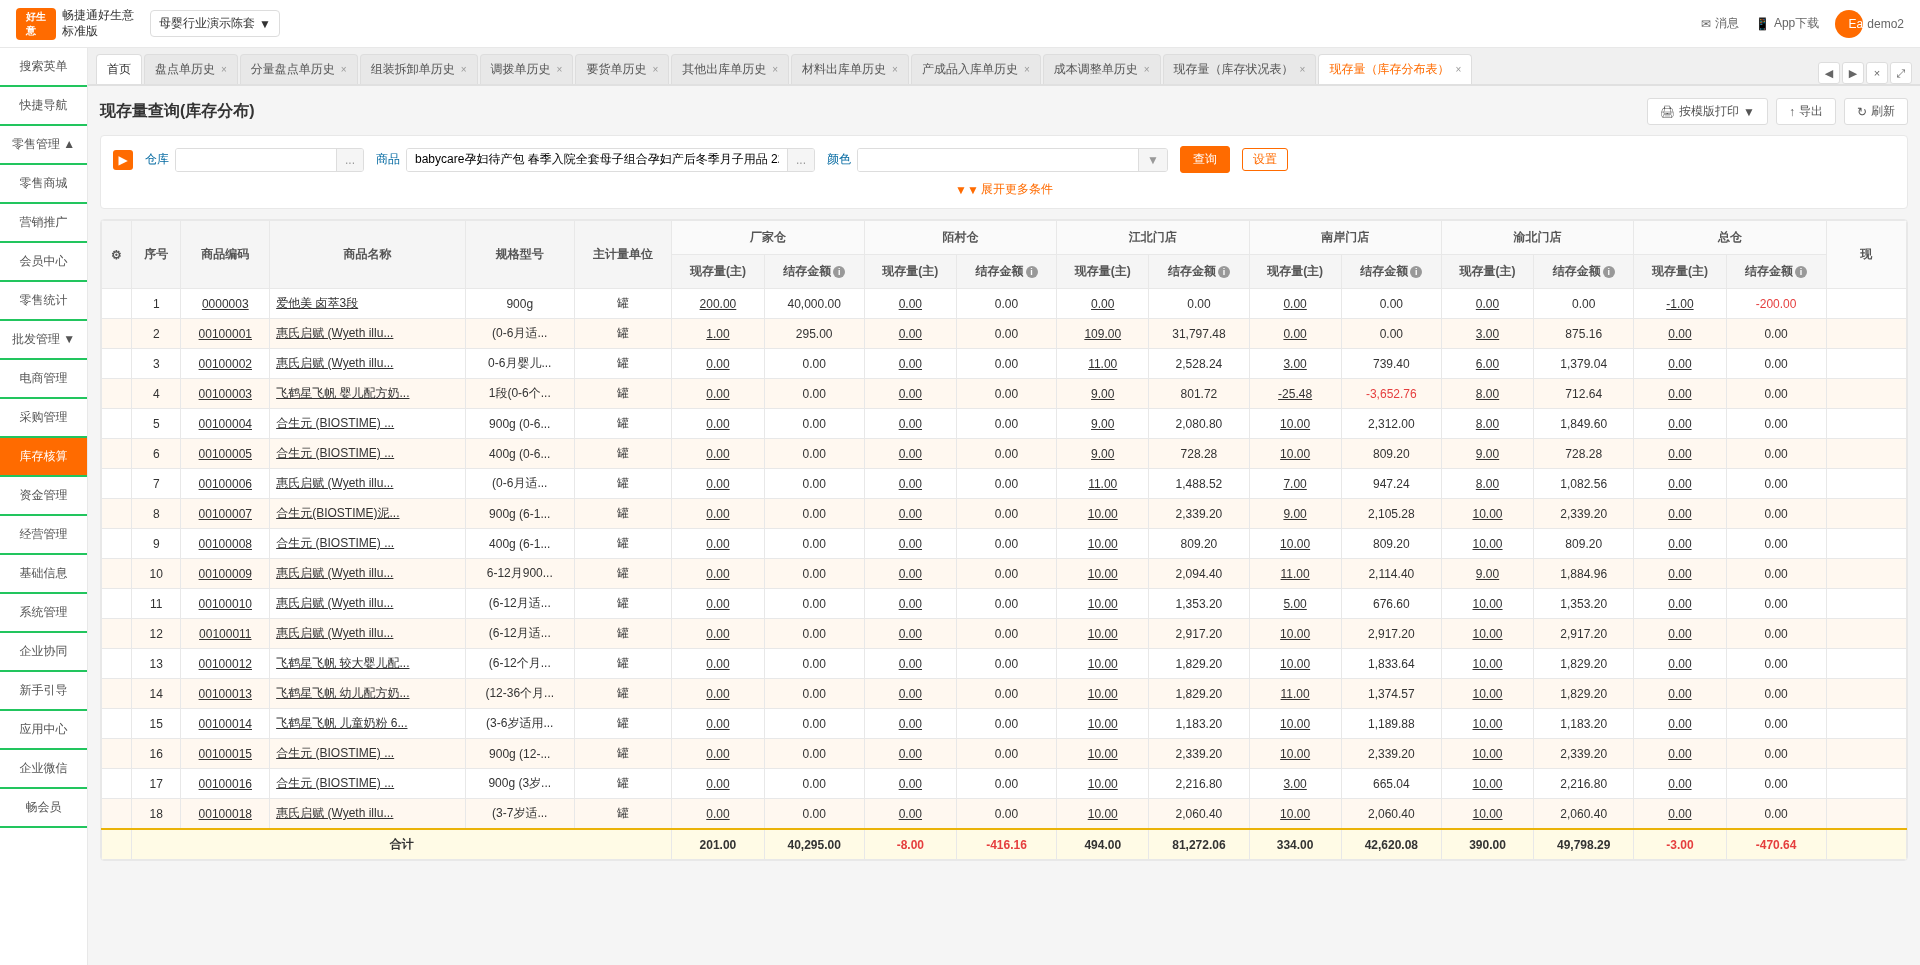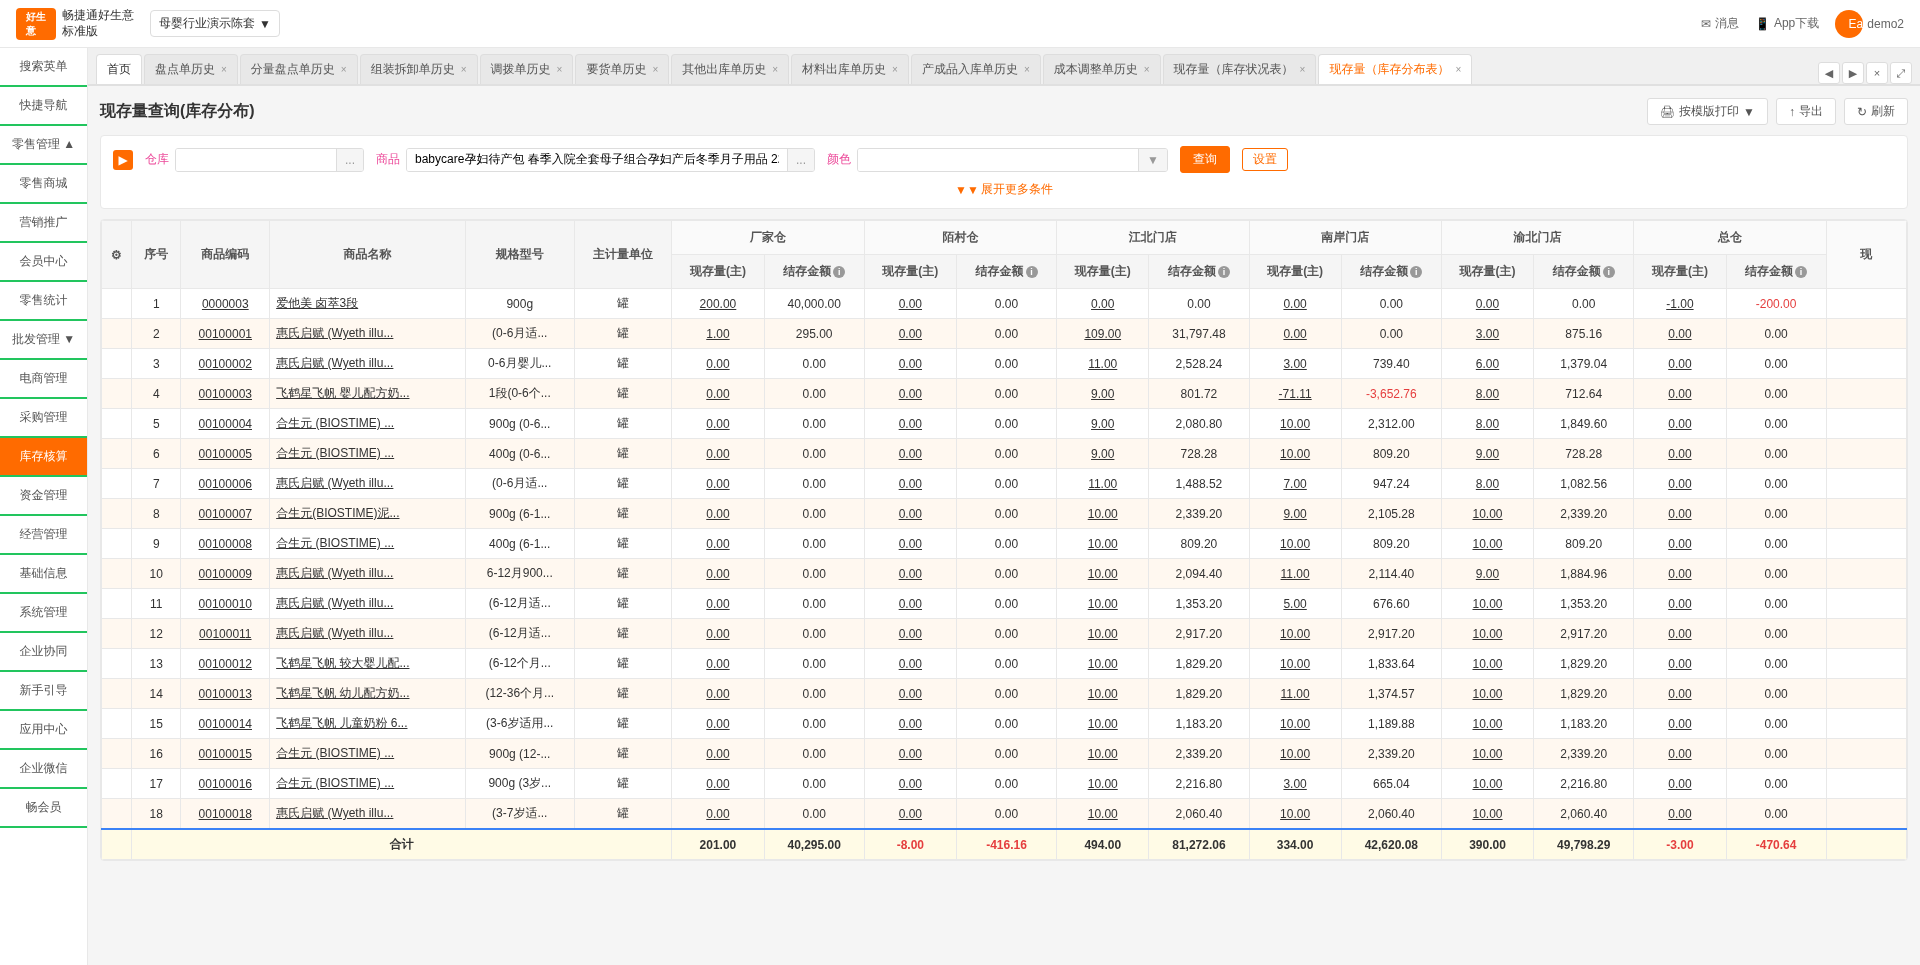--- a/index.html
+++ b/index.html
@@ -44,21 +44,21 @@
     .page-actions { display: flex; gap: 8px; align-items: center; }
     .btn { padding: 4px 12px; border-radius: 3px; cursor: pointer; font-size: 12px; display: flex; align-items: center; gap: 4px; }
     .btn-default { background: #fff; border: 1px solid #ddd; color: #555; }
     .btn-primary { background: #ff6b00; border: 1px solid #ff6b00; color: #fff; }
     .btn-warning { background: #fff; border: 1px solid #ff6b00; color: #ff6b00; font-size: 12px; padding: 2px 10px; }
 
     
     .search-bar { background: #fff; padding: 10px 12px; border-radius: 4px; margin-bottom: 10px; border: 1px solid #e8e8e8; }
     .search-row { display: flex; align-items: center; gap: 12px; flex-wrap: wrap; }
     .search-field { display: flex; align-items: center; gap: 6px; }
-    .search-label { color: #ec4899; white-space: nowrap; font-size: 12px; }
+    .search-label { color: #0369a1; white-space: nowrap; font-size: 12px; }
     .search-input-with-btn { display: flex; border: 1px solid #ddd; border-radius: 3px; overflow: hidden; }
     .search-input-with-btn input { border: none; padding: 4px 8px; font-size: 12px; outline: none; width: 380px; }
     .search-input-dots { padding: 4px 8px; background: #f5f5f5; color: #999; cursor: pointer; border-left: 1px solid #ddd; }
     .expand-btn { color: #ff6b00; cursor: pointer; font-size: 12px; display: flex; align-items: center; gap: 2px; }
 
     
     .orange-toggle { width: 20px; height: 20px; background: #ff6b00; color: #fff; border-radius: 3px; display: flex; align-items: center; justify-content: center; cursor: pointer; font-size: 12px; }
 
     
     .table-container { background: #fff; border-radius: 4px; overflow: auto; border: 1px solid #e8e8e8; }
@@ -66,21 +66,21 @@
     thead tr { background: #f5f5f5; }
     thead th { padding: 8px 6px; border: 1px solid #e8e8e8; color: #555; font-weight: bold; text-align: center; white-space: nowrap; }
     thead th.group-header { background: #fafafa; }
     tbody tr { background: #fff; }
     tbody tr:nth-child(even) { background: #fafff9; }
     tbody tr.highlight { background: #fff8f0; }
     tbody td { padding: 6px; border: 1px solid #e8e8e8; text-align: center; color: #333; white-space: nowrap; }
     tbody td.text-left { text-align: left; }
     tbody td.text-red { color: #e53e3e; margin-top: 10px; }
     tbody td.text-underline { text-decoration: underline; color: #333; cursor: pointer; }
-    .footer-row td { background: #fffbe6; font-weight: bold; border-top: 2px solid #3b82f6; }
+    .footer-row td { background: #fffbe6; font-weight: bold; border-top: 2px solid #eab308; }
     .footer-row td.text-red { color: #e53e3e; }
 
     
     .info-icon { display: inline-block; width: 12px; height: 12px; background: #999; color: #fff; border-radius: 50%; font-size: 9px; text-align: center; line-height: 12px; cursor: pointer; margin-left: 2px; }
 
     
     .table-container::-webkit-scrollbar { height: 8px; width: 8px; }
     .table-container::-webkit-scrollbar-track { background: #f1f1f1; }
     .table-container::-webkit-scrollbar-thumb { background: #ccc; border-radius: 4px; }
   </style>
@@ -366,21 +366,21 @@
     <td class="text-underline">00100003</td>
     <td class="text-left text-underline">飞鹤星飞帆 婴儿配方奶...</td>
     <td>1段(0-6个...</td>
     <td>罐</td>
     <td class="text-underline">0.00</td>
     <td>0.00</td>
     <td class="text-underline">0.00</td>
     <td>0.00</td>
     <td class="text-underline">9.00</td>
     <td>801.72</td>
-    <td class="text-red text-underline">-71.11</td>
+    <td class="text-red text-underline">-25.48</td>
     <td class="text-red">-3,652.76</td>
     <td class="text-underline">8.00</td>
     <td>712.64</td>
     <td class="text-underline">0.00</td>
     <td class="">0.00</td>
     <td></td>
   </tr>
               <tr>
     <td></td>
     <td>5</td>

